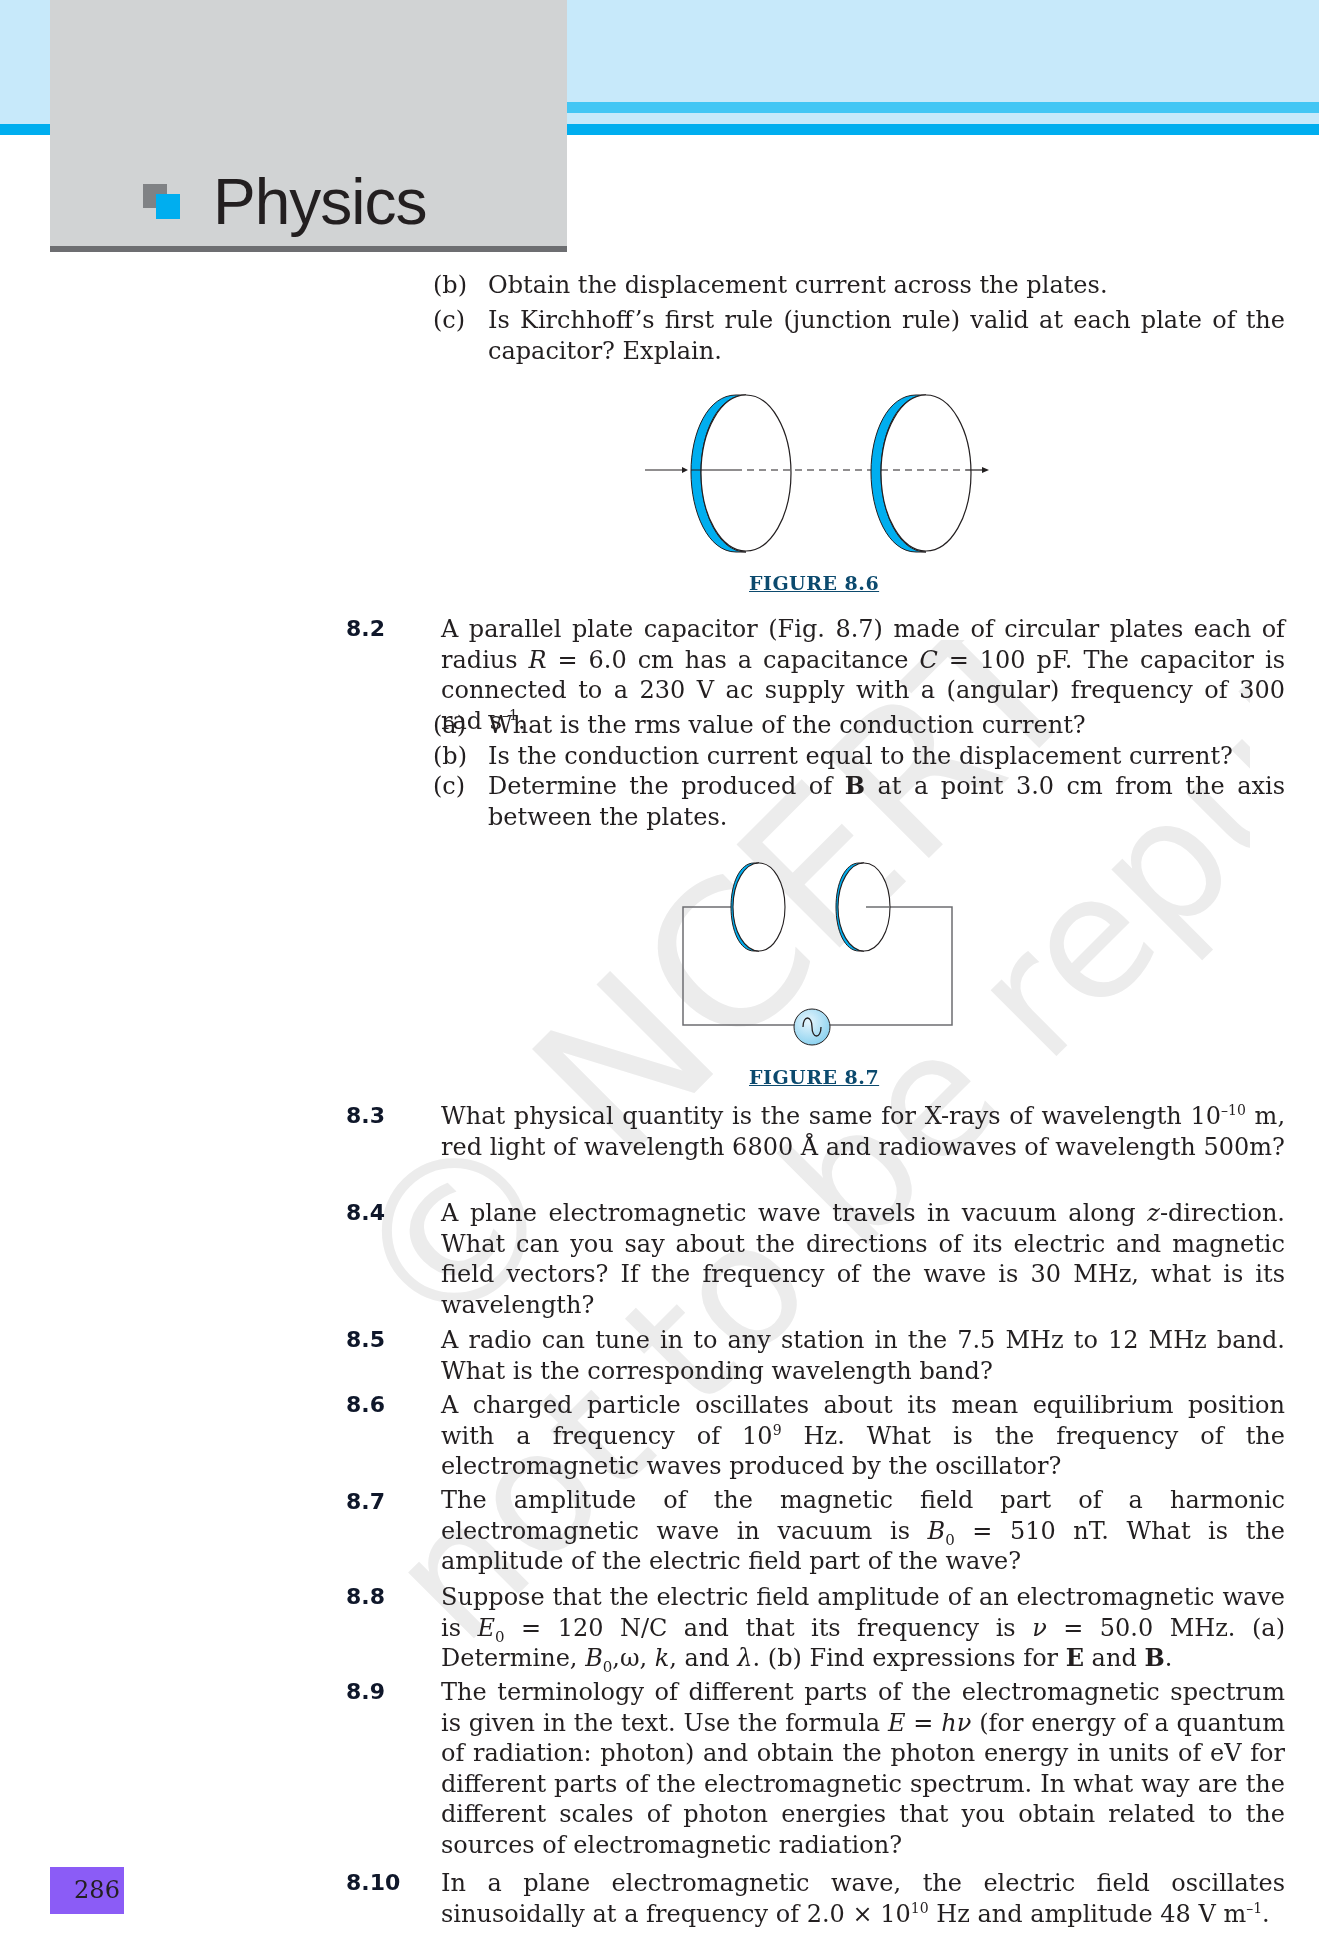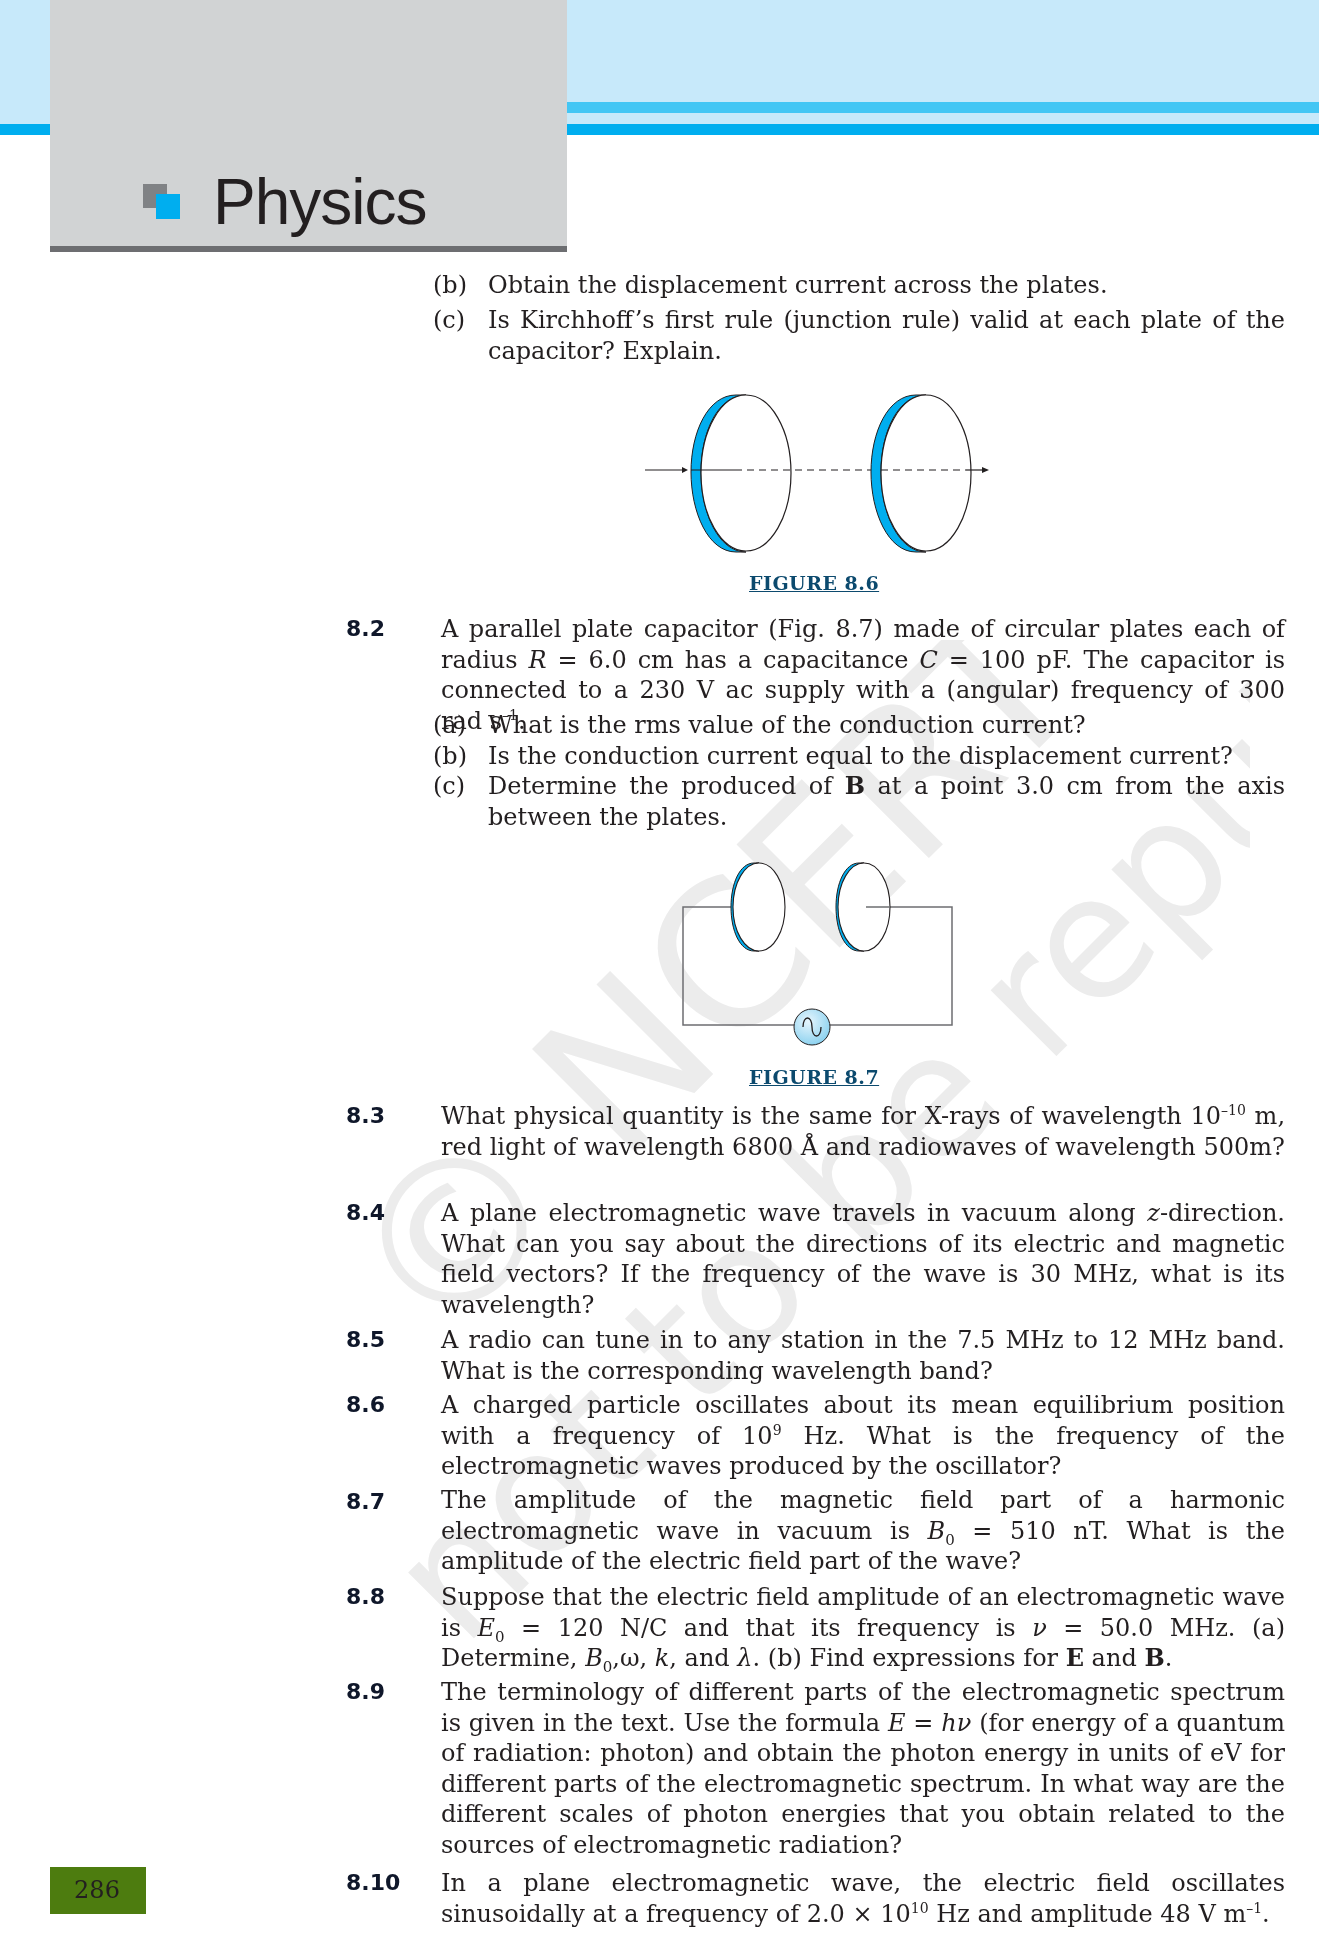--- a/index.html
+++ b/index.html
@@ -22,21 +22,21 @@
 
   .content { position: absolute; left: 0; top: 0; width: 1319px; z-index: 1; }
   .txt { position: absolute; font-size: 24px; line-height: 30.5px; text-align: justify; text-align-last: left; }
   .lbl { position: absolute; font-size: 24px; line-height: 30.5px; }
   .qnum { position: absolute; left: 346px; font-family: "DejaVu Sans", "Liberation Sans", sans-serif;
     font-weight: bold; font-size: 22px; line-height: 30.5px; color: #0f172a; }
   sup { font-size: 14px; vertical-align: 9px; line-height: 0; }
   sub { font-size: 15px; vertical-align: -6px; line-height: 0; }
   .fig-caption { position: absolute; font-family: "DejaVu Serif", serif; font-weight: bold; font-size: 19px;
     color: #0c4a6e; letter-spacing: 0.5px; text-decoration: underline; }
-  .page-num-box { position: absolute; left: 50px; top: 1867px; width: 96px; height: 47px; background: #4d7c0f; }
+  .page-num-box { position: absolute; left: 50px; top: 1867px; width: 74px; height: 47px; background: #8b5cf6; }
   .page-num { position: absolute; left: 0; width: 94px; top: 9px; text-align: center; font-size: 24px; color: #231f20; }
 </style>
 </head>
 <body>
 
 <div class="band-light"></div>
 <div class="band-mid"></div>
 <div class="band-dark"></div>
 <div class="panel"></div>
 <div class="panel-strip"></div>

